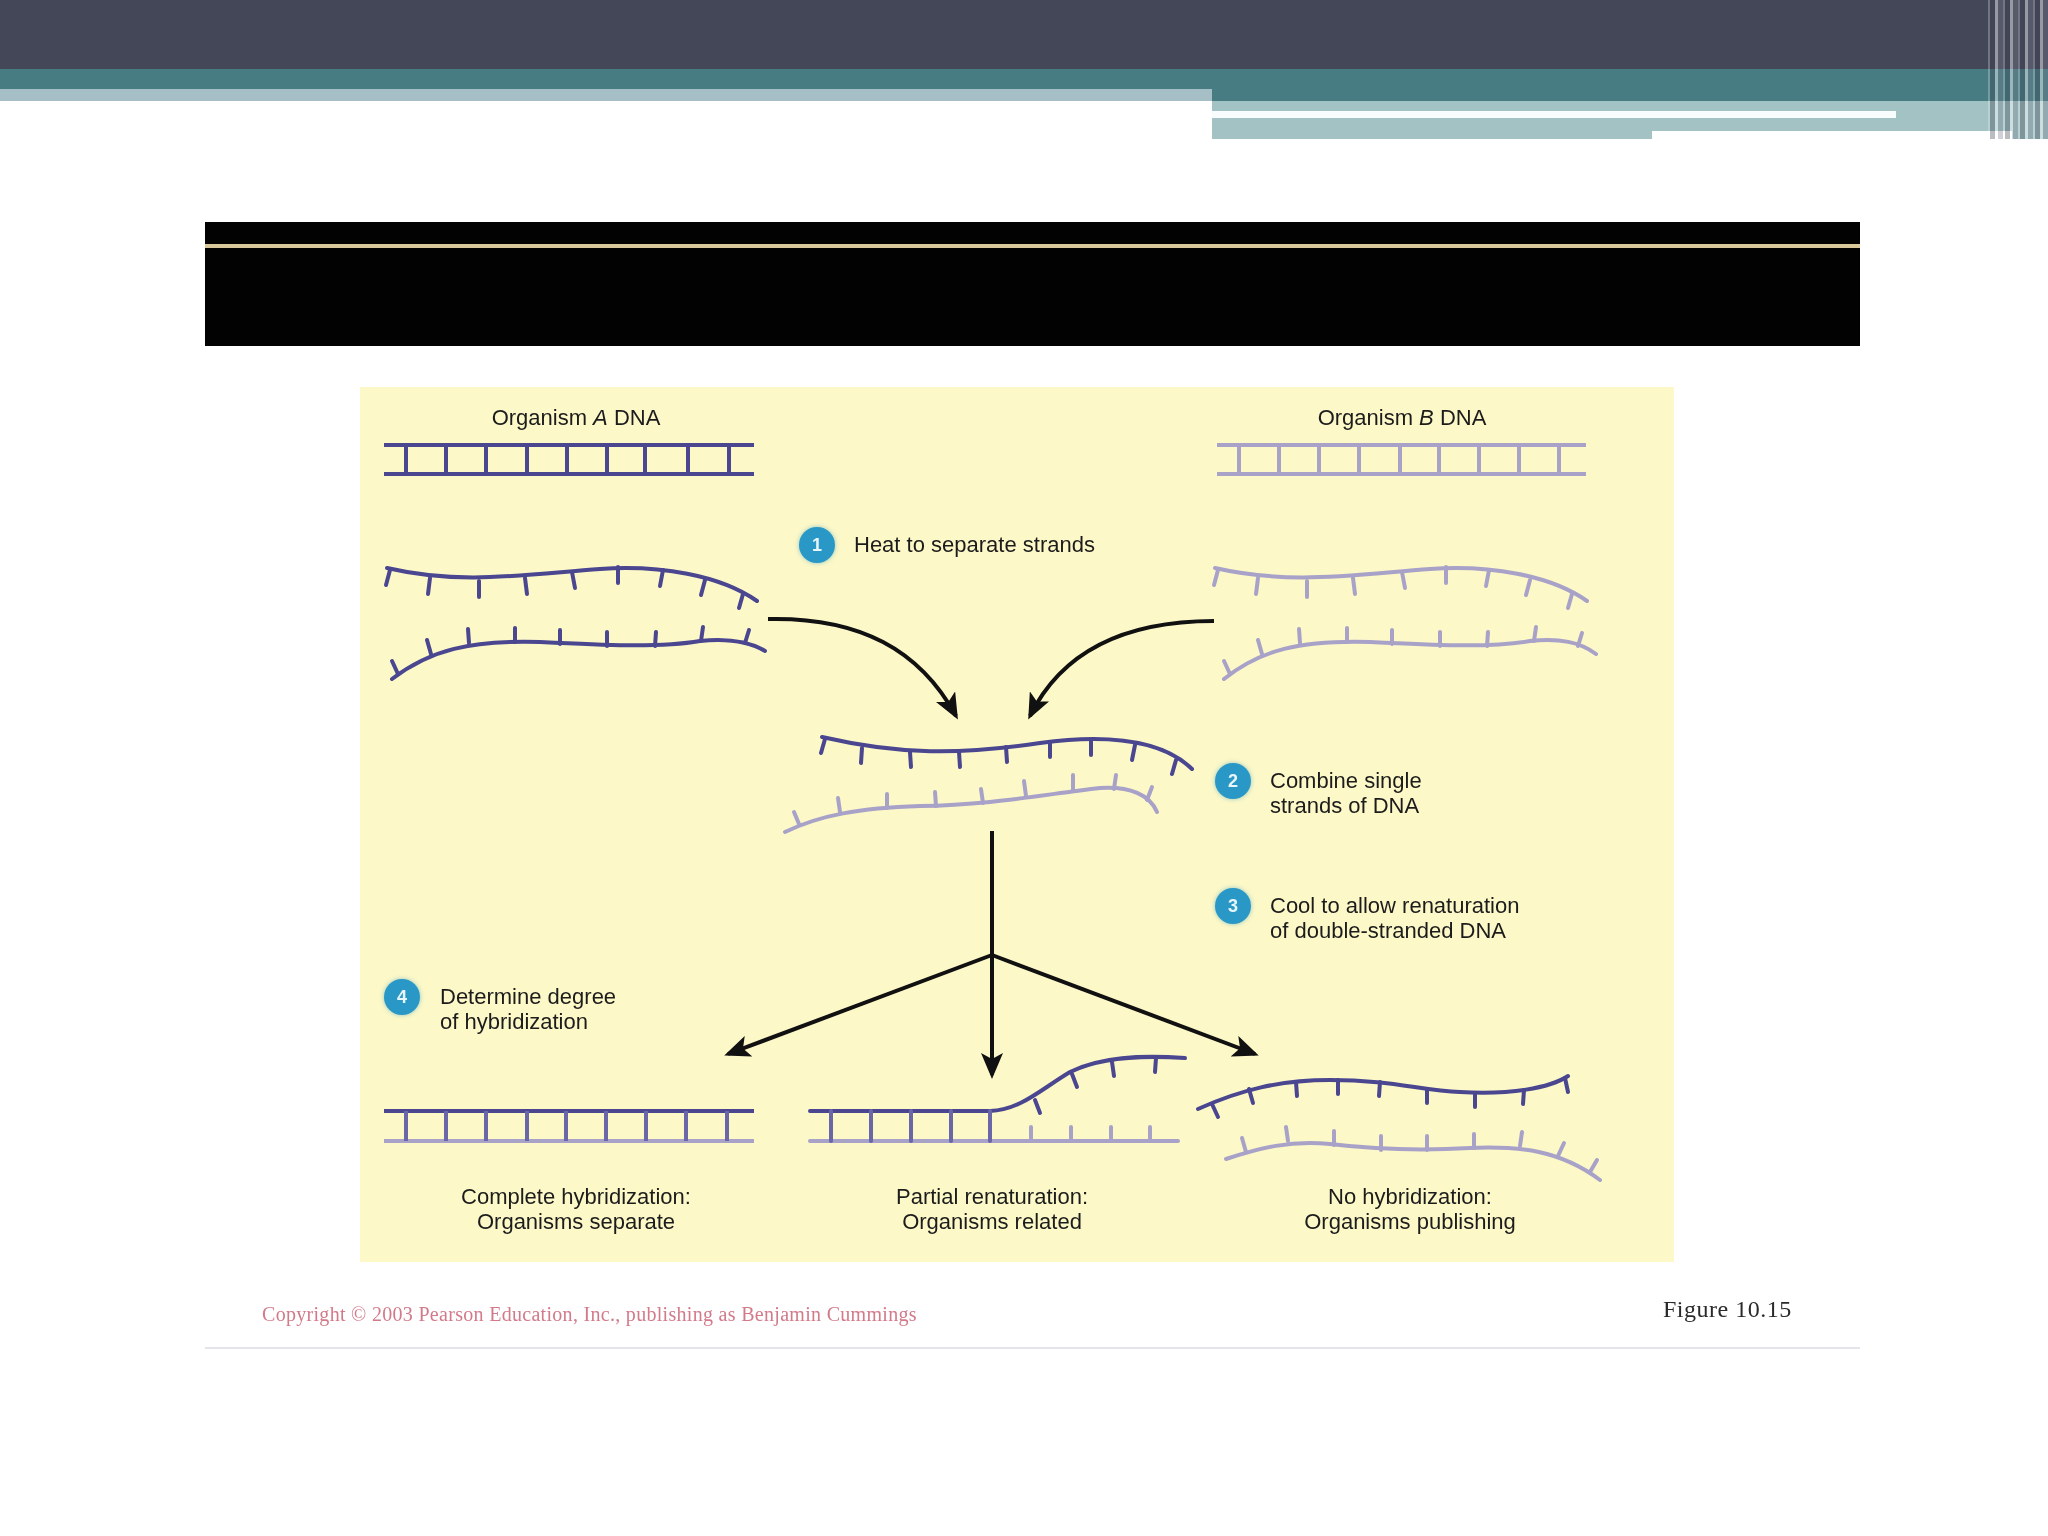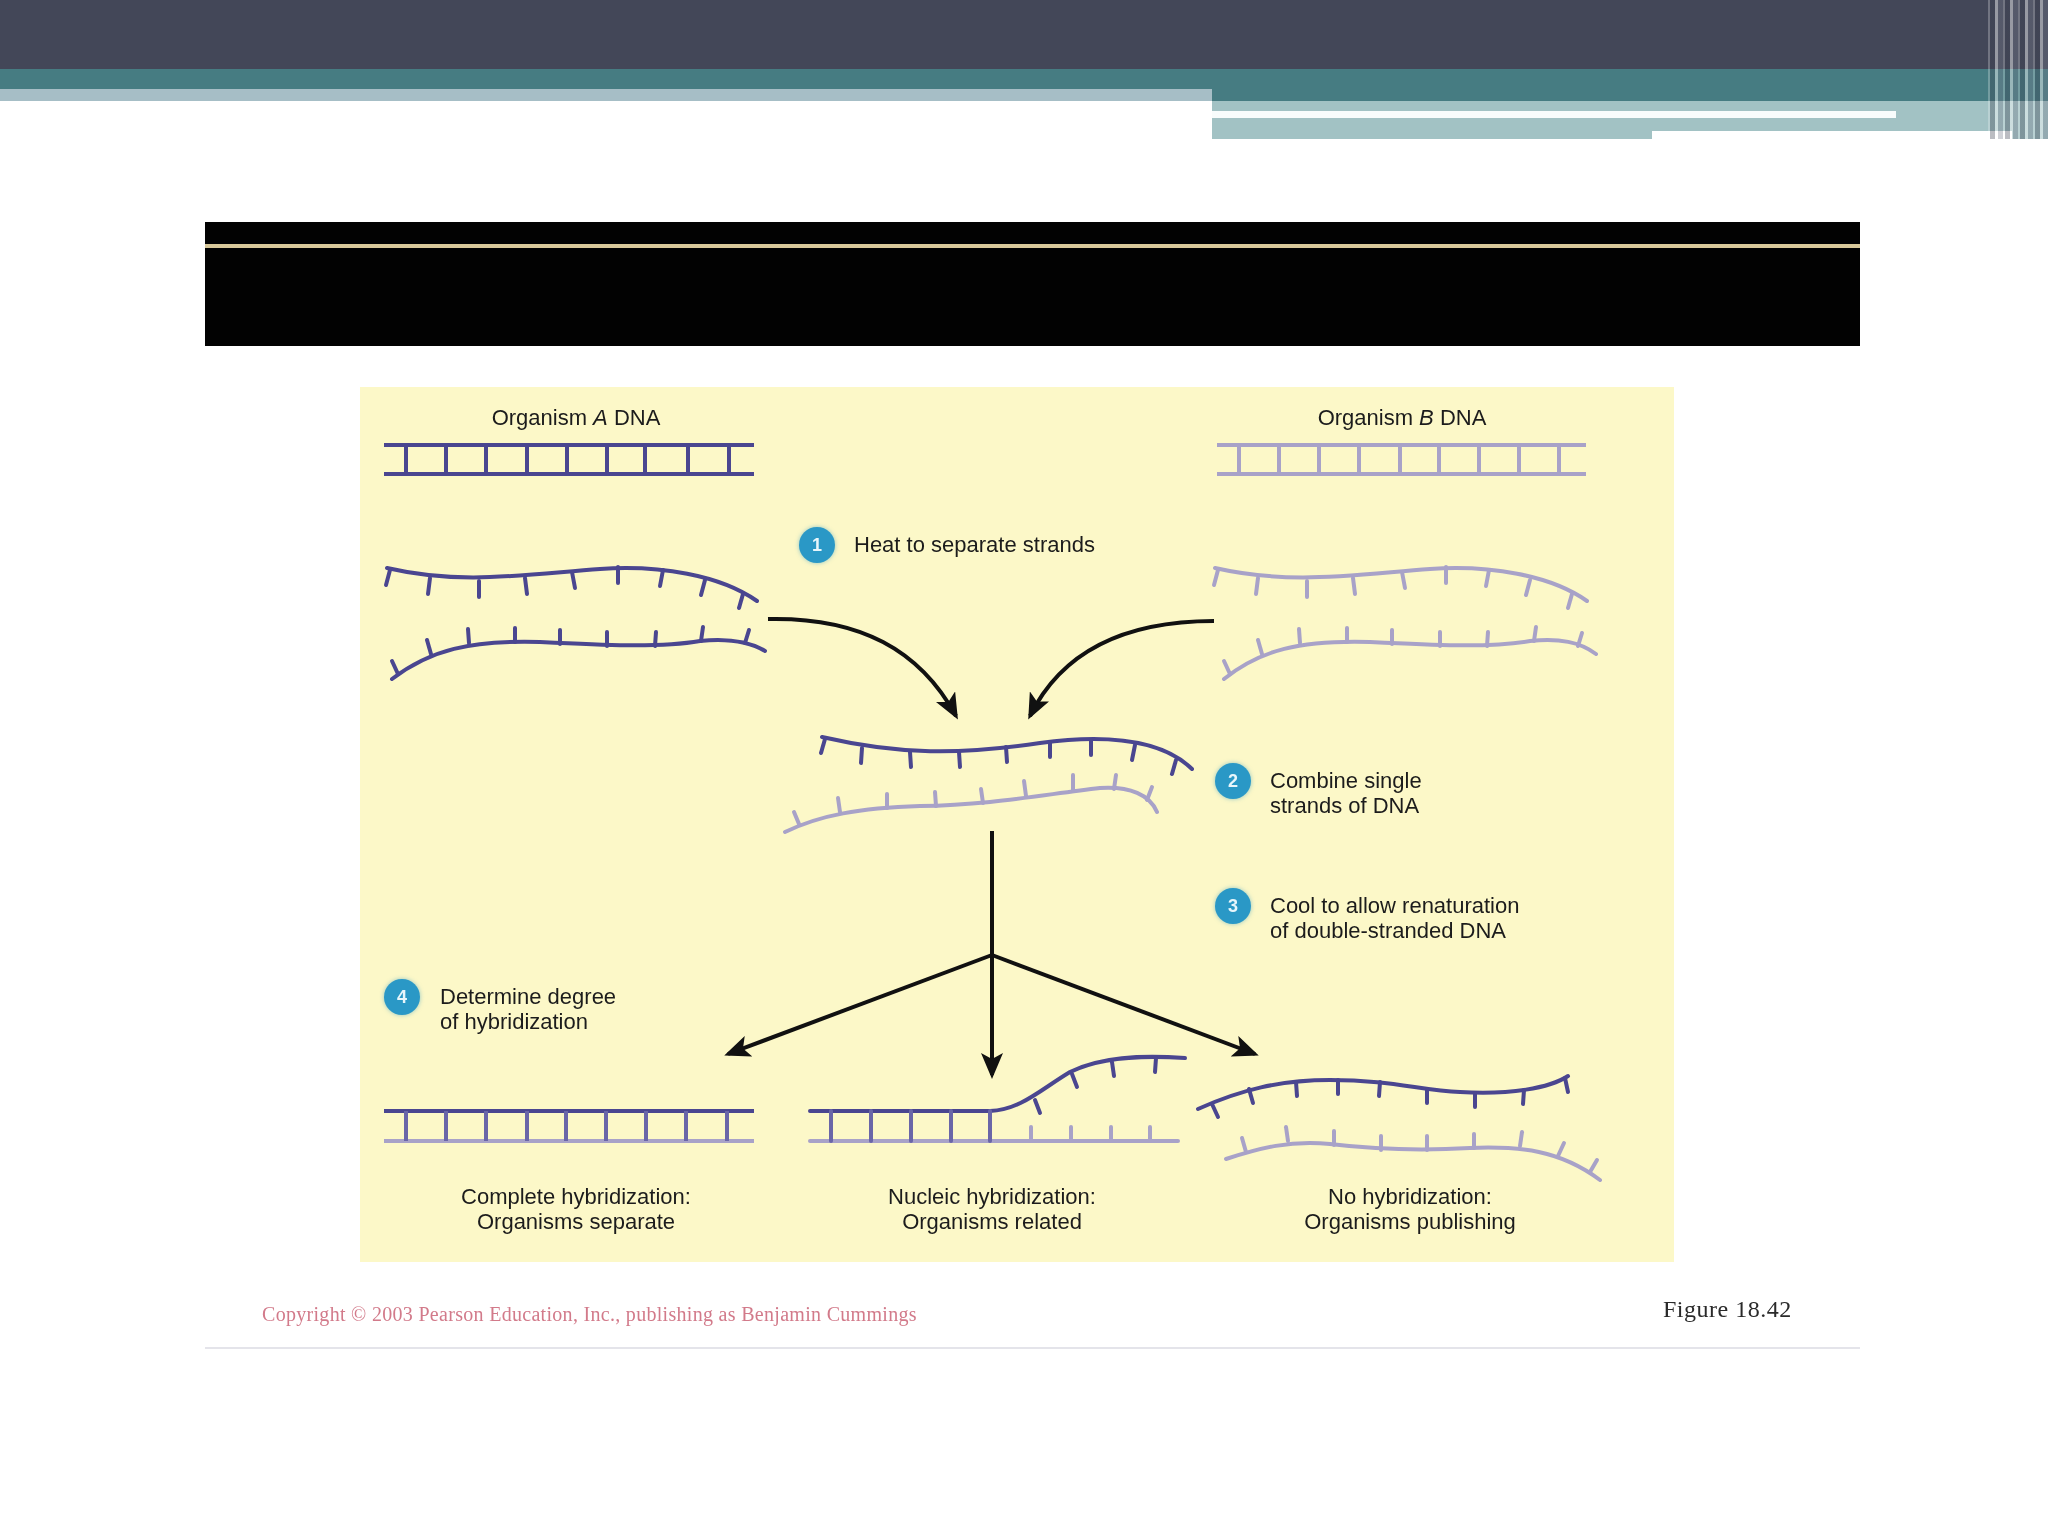--- a/index.html
+++ b/index.html
@@ -247,21 +247,21 @@
   <div class="badge" style="left:855px; top:501px;">3</div>
   <div class="lbl" style="left:910px; top:506px;">Cool to allow renaturation</div>
   <div class="lbl" style="left:910px; top:531px;">of double-stranded DNA</div>
 
   <div class="badge" style="left:24px; top:592px;">4</div>
   <div class="lbl" style="left:80px; top:597px;">Determine degree</div>
   <div class="lbl" style="left:80px; top:622px;">of hybridization</div>
 
   <div class="lbl center" style="left:56px; top:797px; width:320px;">Complete hybridization:</div>
   <div class="lbl center" style="left:56px; top:822px; width:320px;">Organisms separate</div>
-  <div class="lbl center" style="left:472px; top:797px; width:320px;">Nucleic hybridization:</div>
+  <div class="lbl center" style="left:472px; top:797px; width:320px;">Partial renaturation:</div>
   <div class="lbl center" style="left:472px; top:822px; width:320px;">Organisms related</div>
   <div class="lbl center" style="left:890px; top:797px; width:320px;">No hybridization:</div>
   <div class="lbl center" style="left:890px; top:822px; width:320px;">Organisms publishing</div>
 </div>
 
 <div class="footer-copy">Copyright © 2003 Pearson Education, Inc., publishing as Benjamin Cummings</div>
-<div class="footer-fig">Figure 18.42</div>
+<div class="footer-fig">Figure 10.15</div>
 <div class="divider"></div>
 
 </body></html>

